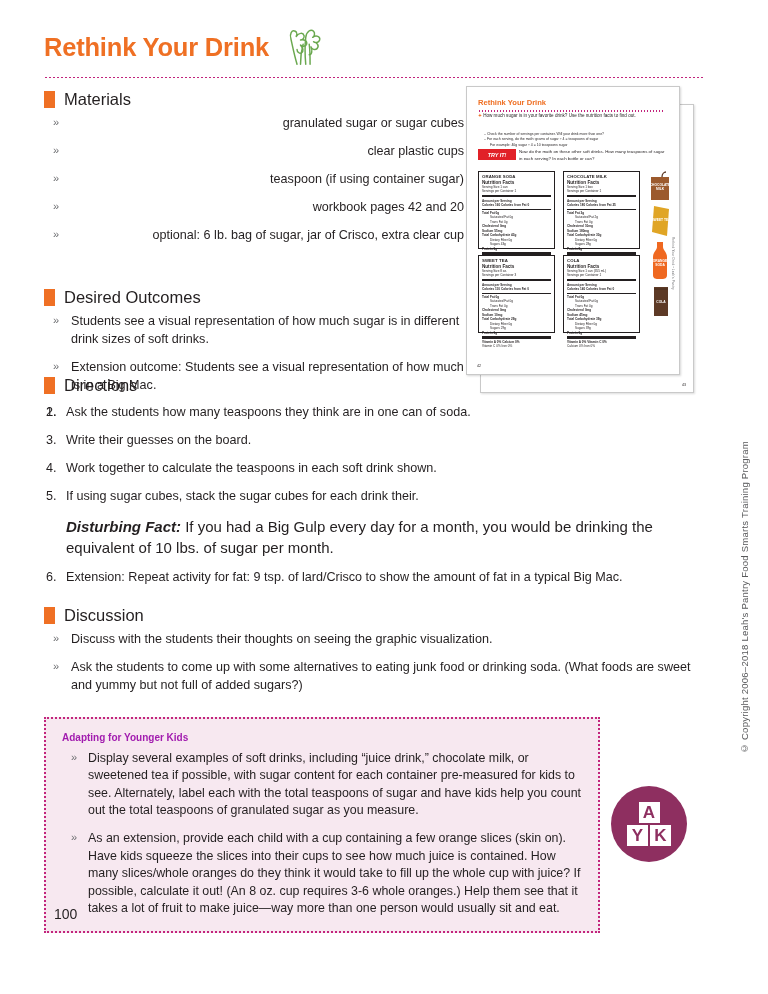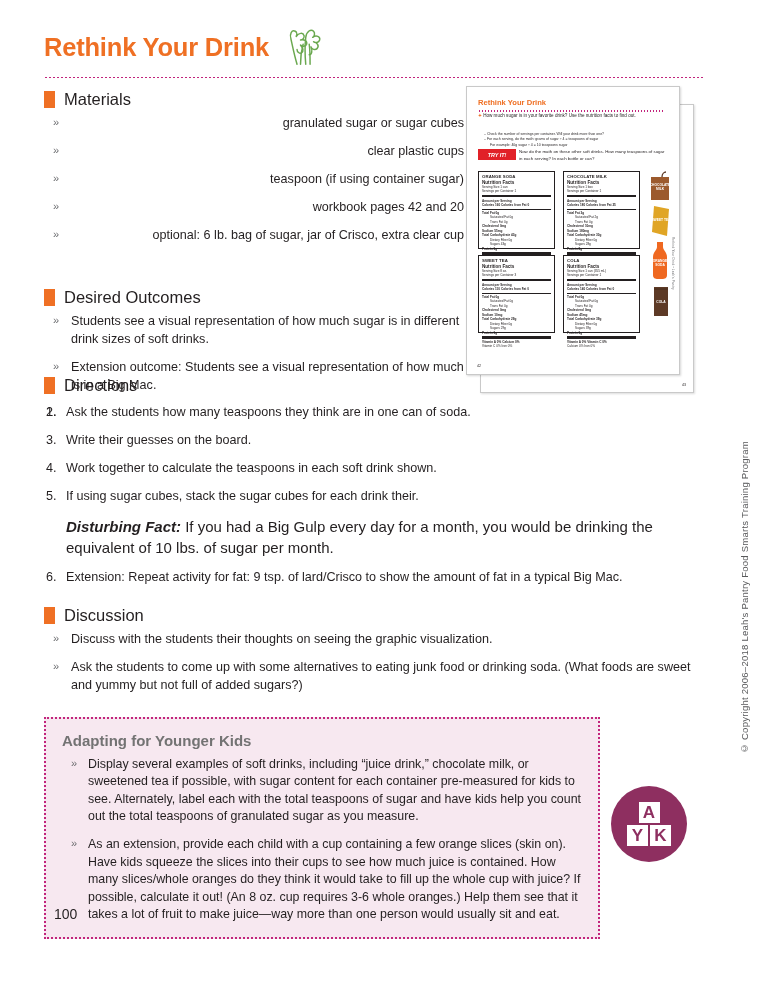--- a/index.html
+++ b/index.html
@@ -270,23 +270,23 @@
     position: absolute;
     left: 44px;
     top: 717px;
     width: 556px;
     box-sizing: border-box;
     background: #f7e8f0;
     padding: 13px 16px 14px 16px;
     border: 2px dotted #c2247c;
   }
   .pink-title {
-    font-size: 15px;
-    font-weight: bold;
-    color: #737373;
+    font-size: 10px;
+    font-weight: bold;
+    color: #a21caf;
     margin-bottom: 7px;
   }
   .pink-box ul.bullets li {
     font-size: 12.4px;
     line-height: 1.4;
     margin-bottom: 11px;
     padding-left: 26px;
   }
   .pink-box ul.bullets li:last-child { margin-bottom: 0; }
 

